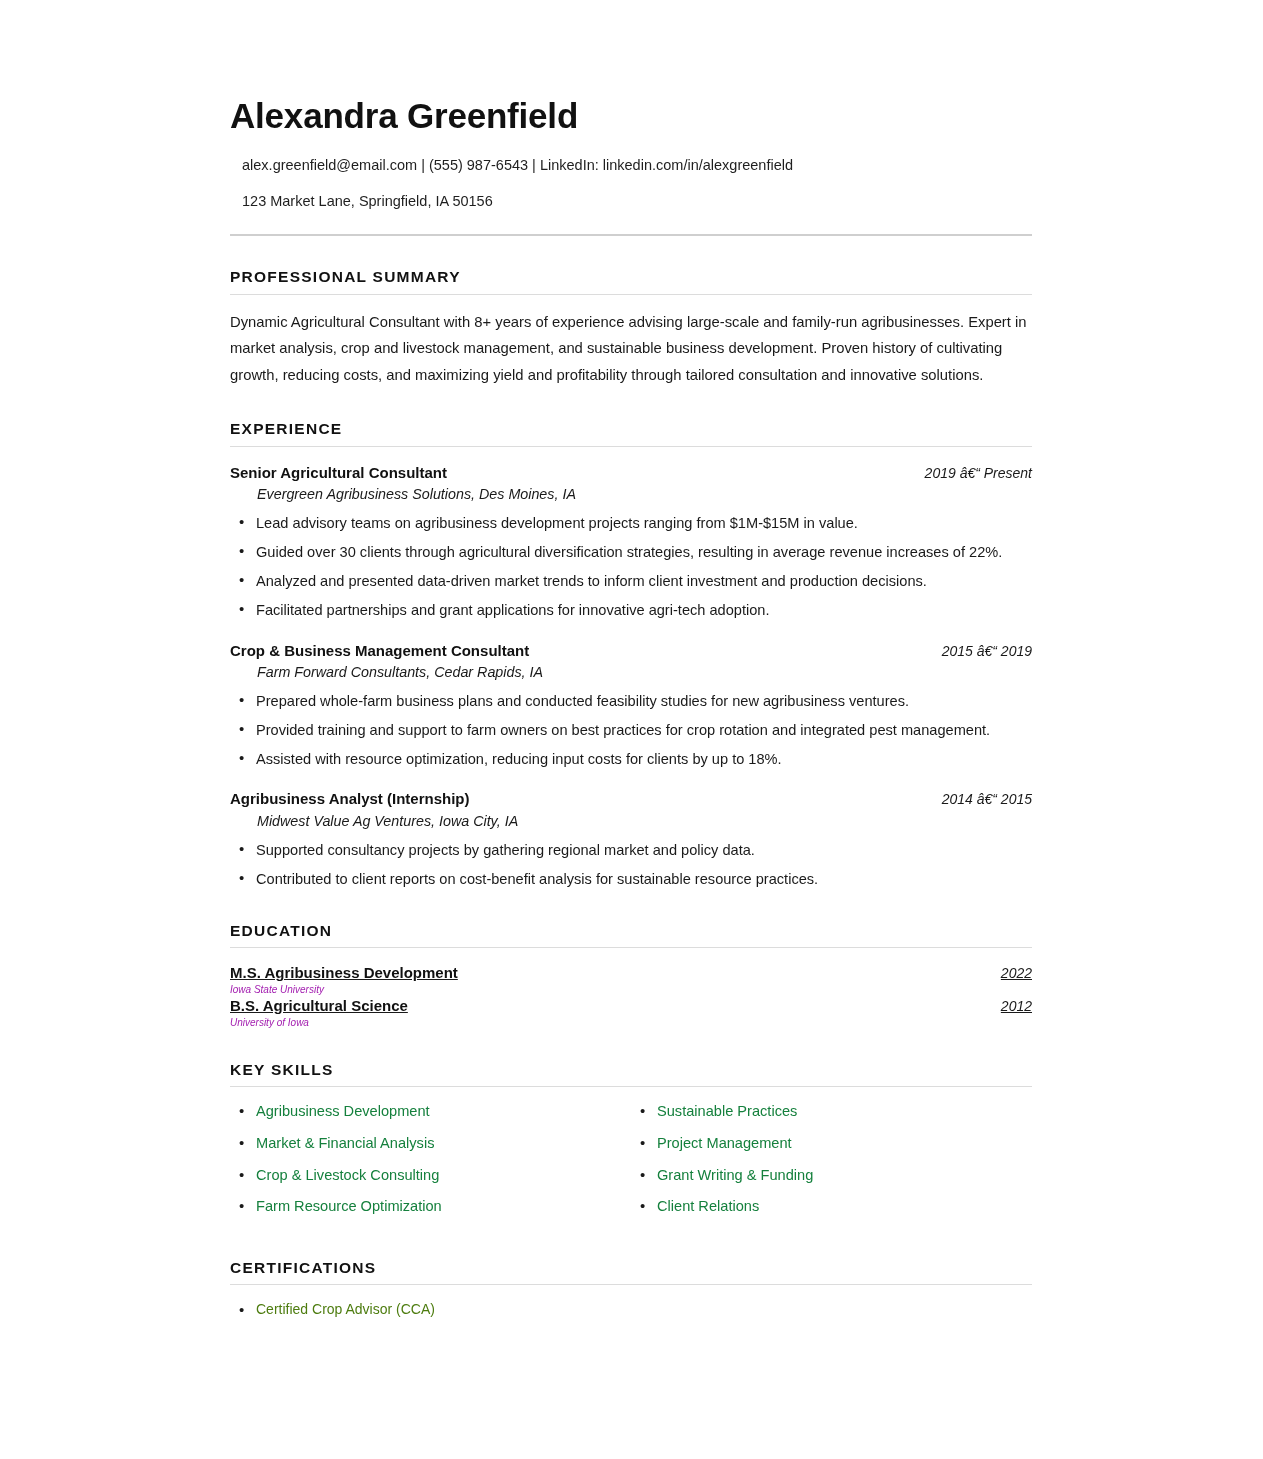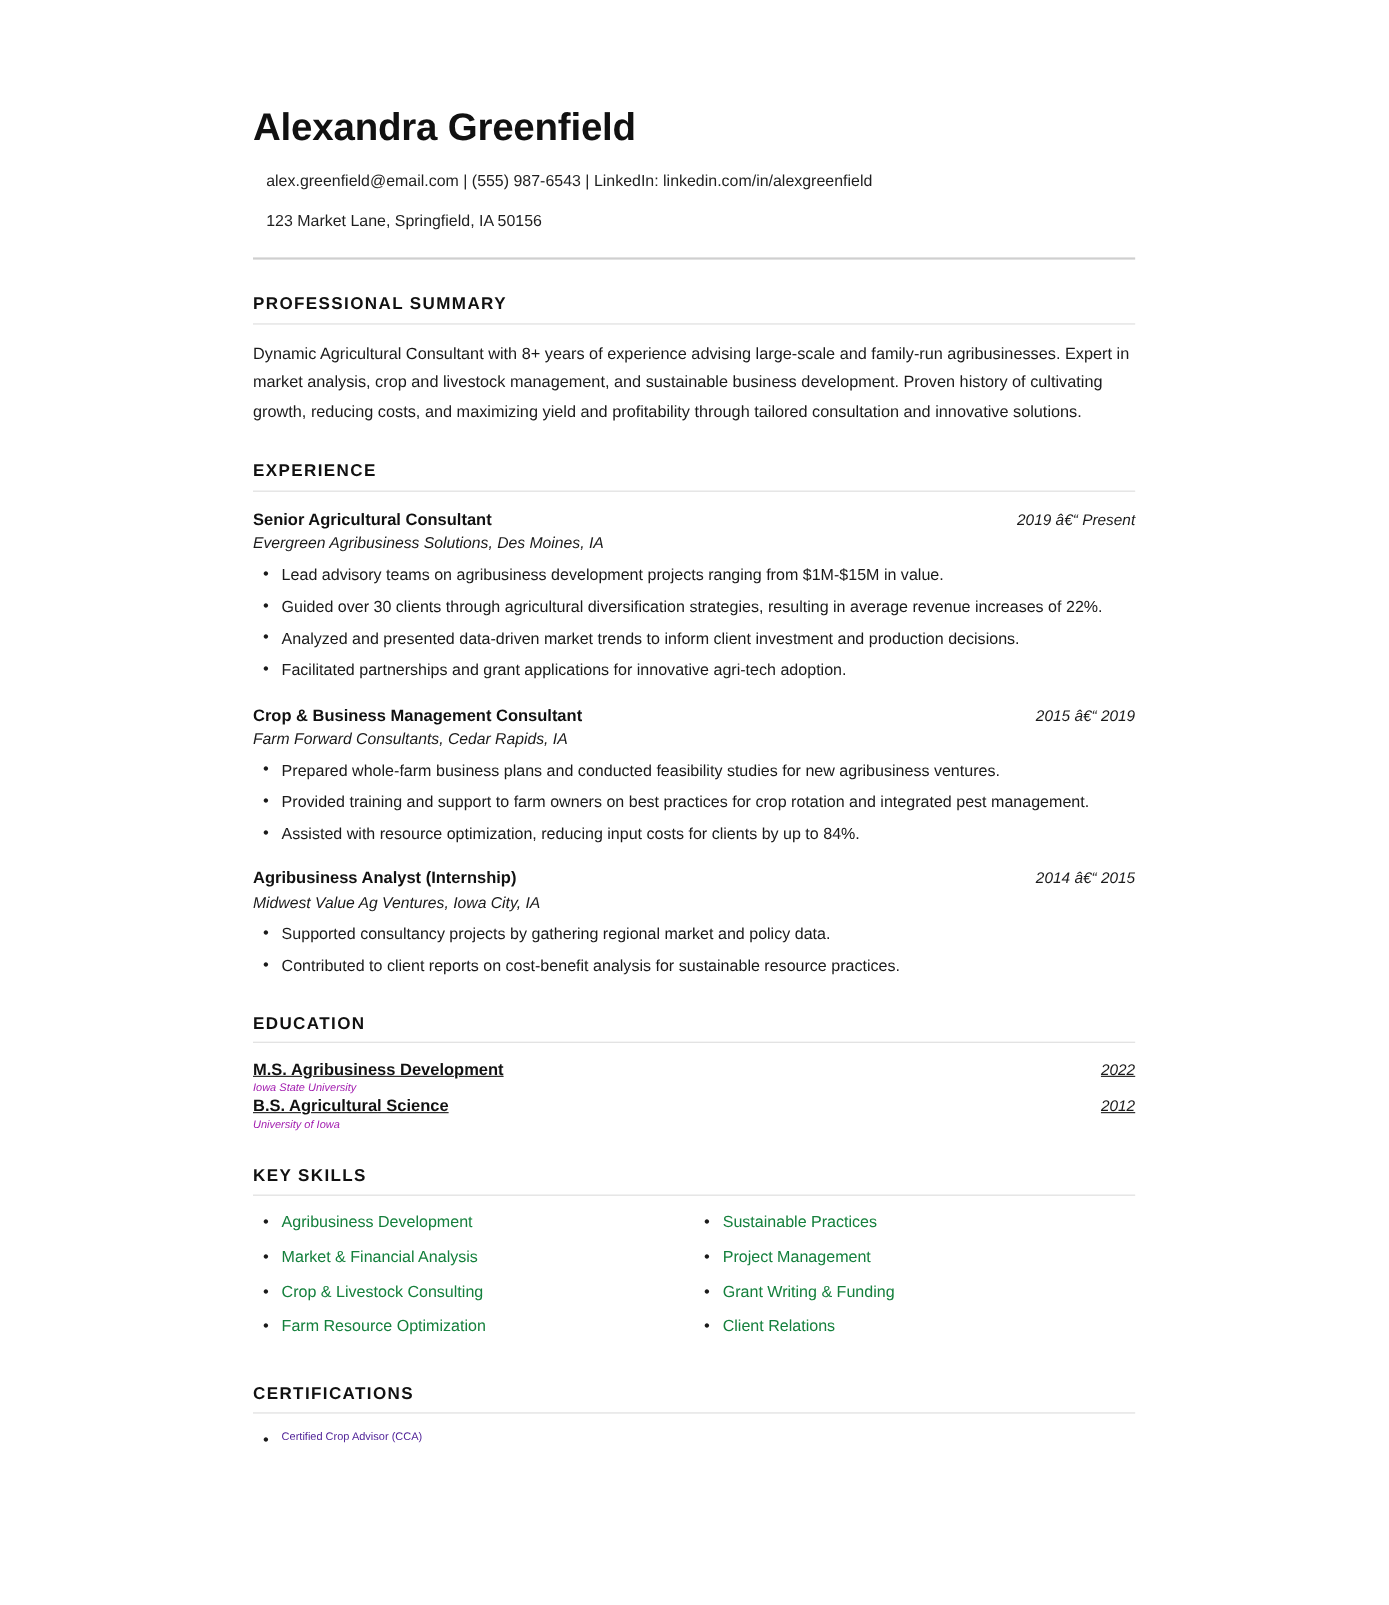--- a/index.html
+++ b/index.html
@@ -111,20 +111,21 @@
     white-space: nowrap;
     line-height: 1.35;
     text-align: center;
   }
   .job-org {
     font-size: 14.3px;
     font-style: italic;
     color: #1a1a1a;
     line-height: 1.4;
     margin-top: 1px;
+    margin-left: 27px;
   }
 
   ul.bullets {
     list-style: none;
     margin: 8px 0 0 0;
     padding: 0;
   }
   ul.bullets li {
     position: relative;
     padding-left: 26px;
@@ -214,24 +215,24 @@
 
   
   .cert-list {
     list-style: none;
     margin: 14px 0 0 0;
     padding: 0;
   }
   .cert-list li {
     position: relative;
     padding-left: 26px;
-    font-size: 10px;
+    font-size: 14px;
     line-height: 1.55;
     margin-bottom: 8px;
-    color: #4c1d95;
+    color: #4d7c0f;
   }
   .cert-list li::before {
     content: "\2022";
     position: absolute;
     left: 9px;
     top: -1px;
     font-size: 15px;
     color: #1a1a1a;
   }
 </style>
@@ -276,21 +277,21 @@
 
       <div class="job">
         <div class="job-head">
           <span class="job-title">Crop &amp; Business Management Consultant</span>
           <span class="job-dates">2015 â€“ 2019</span>
         </div>
         <div class="job-org">Farm Forward Consultants, Cedar Rapids, IA</div>
         <ul class="bullets">
           <li>Prepared whole-farm business plans and conducted feasibility studies for new agribusiness ventures.</li>
           <li>Provided training and support to farm owners on best practices for crop rotation and integrated pest management.</li>
-          <li>Assisted with resource optimization, reducing input costs for clients by up to 84%.</li>
+          <li>Assisted with resource optimization, reducing input costs for clients by up to 18%.</li>
         </ul>
       </div>
 
       <div class="job">
         <div class="job-head">
           <span class="job-title">Agribusiness Analyst (Internship)</span>
           <span class="job-dates">2014 â€“ 2015</span>
         </div>
         <div class="job-org">Midwest Value Ag Ventures, Iowa City, IA</div>
         <ul class="bullets">

